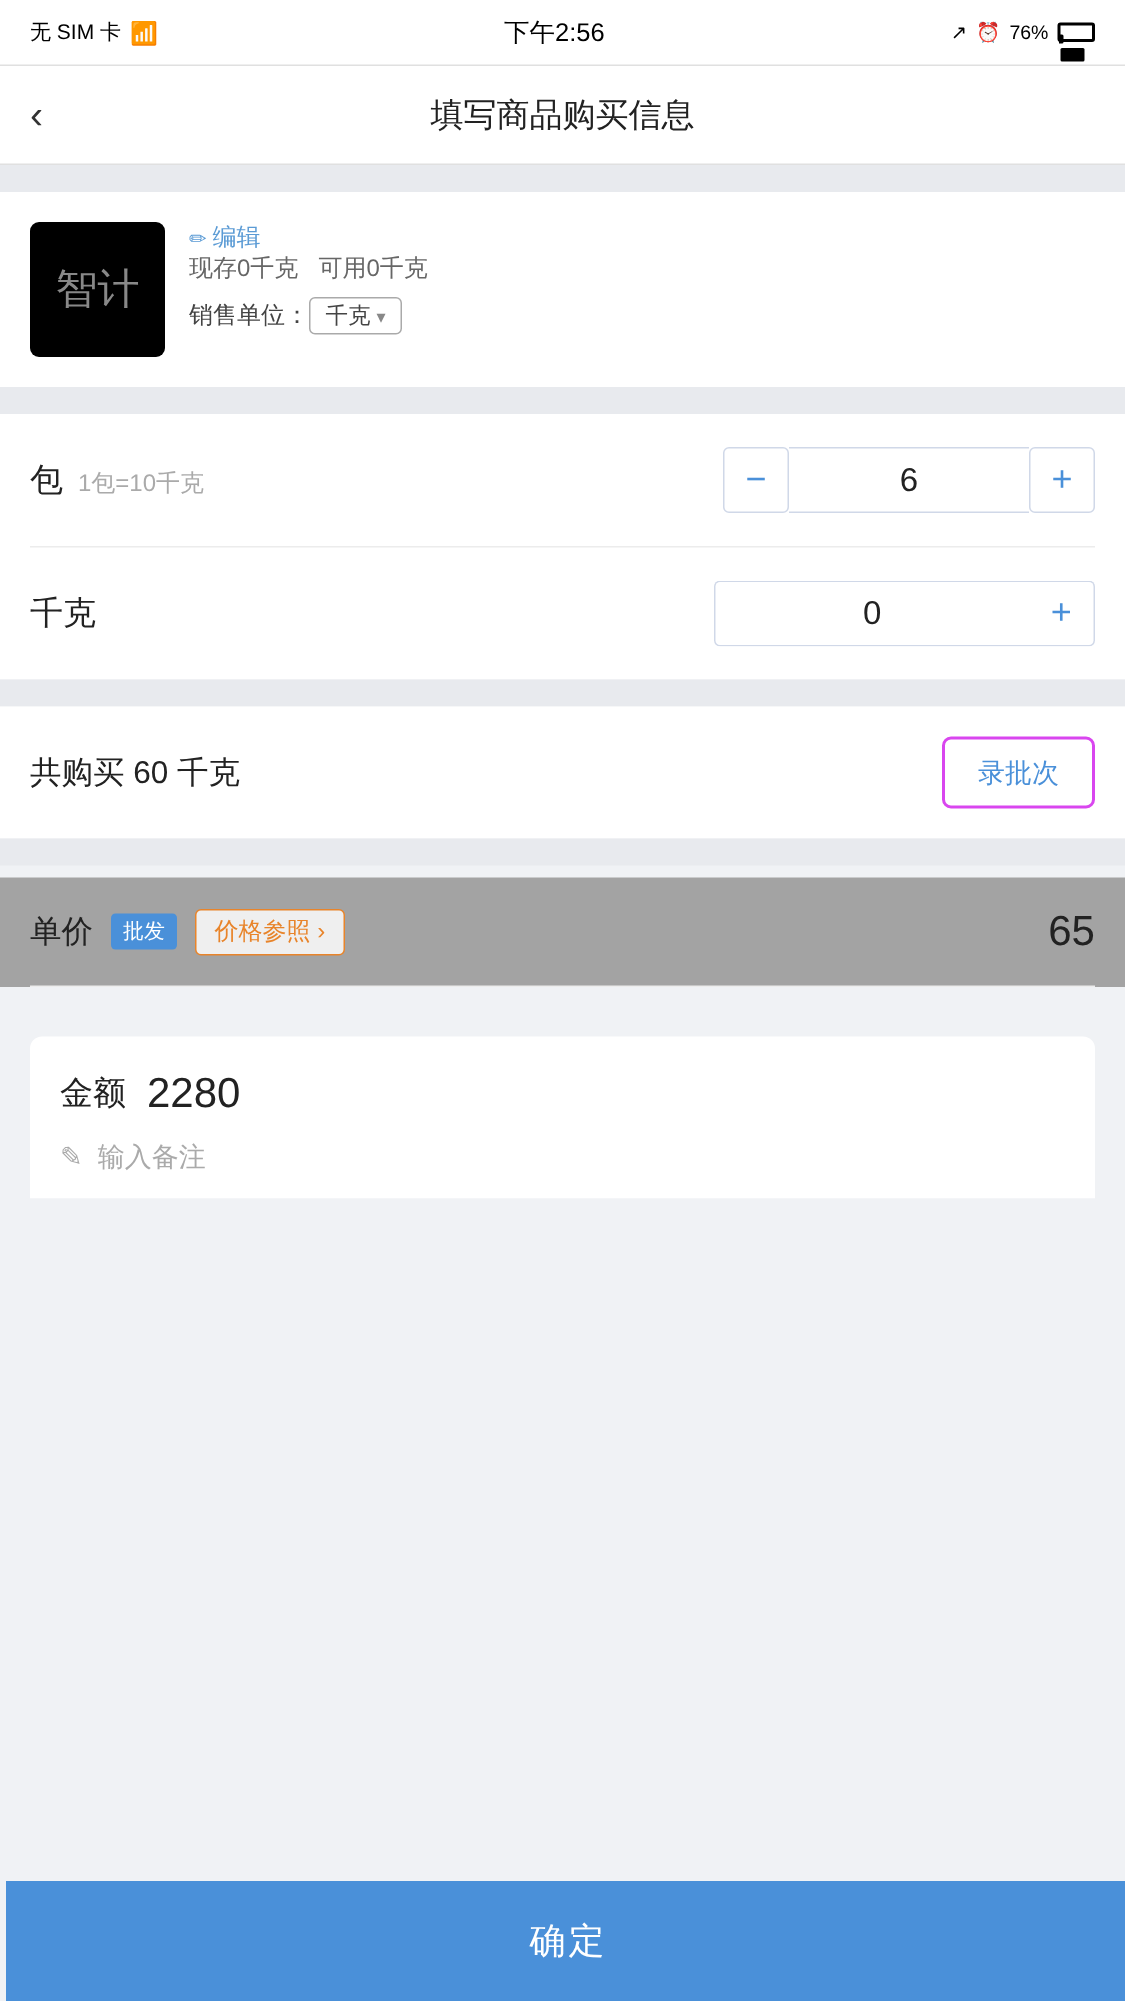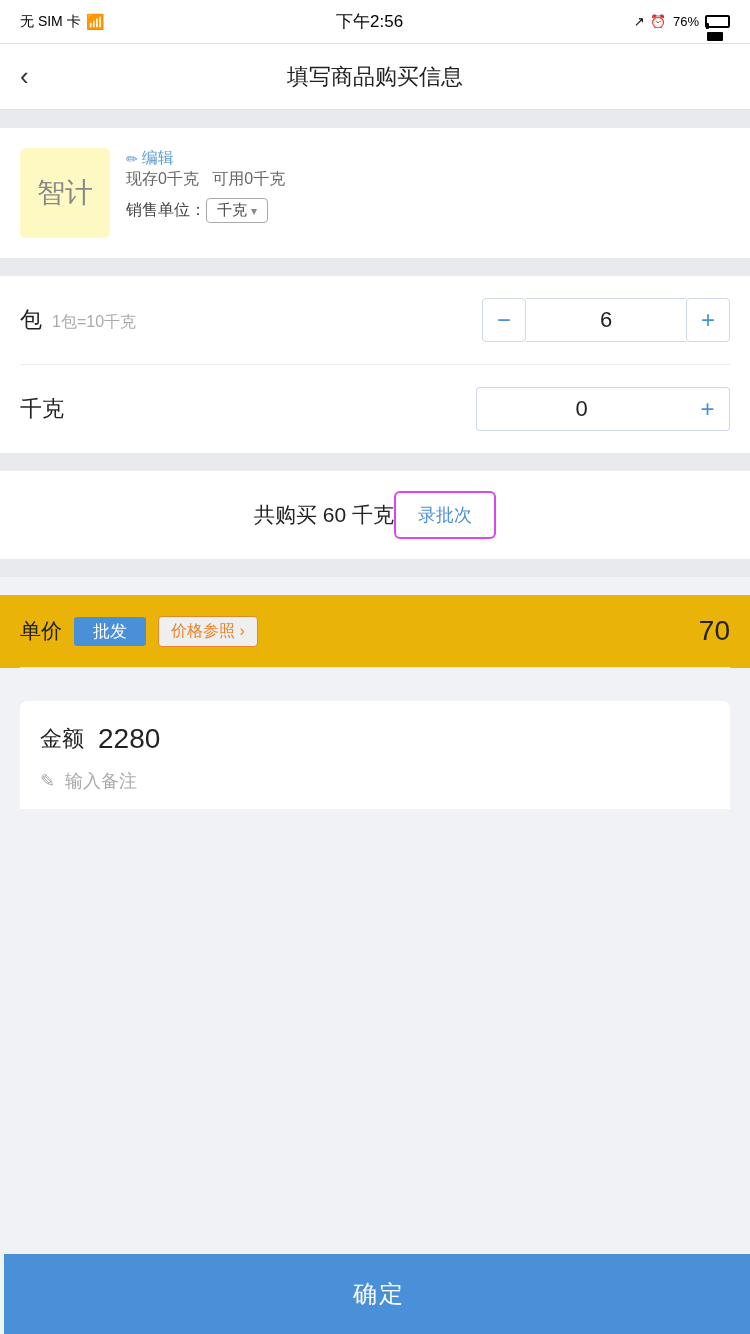--- a/index.html
+++ b/index.html
@@ -90,21 +90,21 @@
     .product-card {
       background: #fff;
       padding: 20px;
       display: flex;
       align-items: flex-start;
       gap: 16px;
     }
     .product-thumb {
       width: 90px;
       height: 90px;
-      background: #fef9c3;
+      background: #000000;
       border-radius: 6px;
       display: flex;
       align-items: center;
       justify-content: center;
       flex-shrink: 0;
     }
     .product-thumb-logo {
       font-size: 28px;
       color: #888;
     }
@@ -215,55 +215,55 @@
       background: #fff;
       border-radius: 4px 0 0 4px;
     }
 
     
     .total-section {
       background: #fff;
       padding: 20px;
       display: flex;
       align-items: center;
-      justify-content: center;
+      justify-content: space-between;
     }
     .total-text {
       font-size: 21px;
       color: #222;
     }
     .batch-btn {
       border: 2px solid #d946ef;
       border-radius: 6px;
       padding: 10px 22px;
       font-size: 18px;
       color: #4a90d9;
       background: #fff;
       cursor: pointer;
     }
 
     
     .price-section {
-      background: #eab308;
-      margin-top: 18px;
+      background: #a3a3a3;
+      margin-top: 8px;
       padding: 20px 20px 0 20px;
     }
     .price-row {
       display: flex;
       align-items: center;
       gap: 12px;
       padding-bottom: 20px;
       border-bottom: 1px solid #ececec;
     }
     .price-label { font-size: 21px; color: #222; }
     .price-tag-blue {
       background: #4a90d9;
       color: #fff;
-      font-size: 17px;
-      padding: 3px 19px;
+      font-size: 14px;
+      padding: 3px 8px;
       border-radius: 3px;
     }
     .price-ref-btn {
       border: 1.5px solid #e8842a;
       border-radius: 4px;
       padding: 4px 12px;
       color: #e8842a;
       font-size: 16px;
       cursor: pointer;
       display: flex;
@@ -412,21 +412,21 @@
   <button class="batch-btn">录批次</button>
 </div>
 
 <div class="section-gap"></div>
 
 <div class="price-section">
   <div class="price-row">
     <span class="price-label">单价</span>
     <span class="price-tag-blue">批发</span>
     <button class="price-ref-btn">价格参照 ›</button>
-    <span class="price-value">70</span>
+    <span class="price-value">65</span>
   </div>
 </div>
 
 <div class="amount-section">
   <div class="amount-card">
     <div class="amount-row">
       <span class="amount-label">金额</span>
       <span class="amount-value">2280</span>
     </div>
     <div class="note-row">

